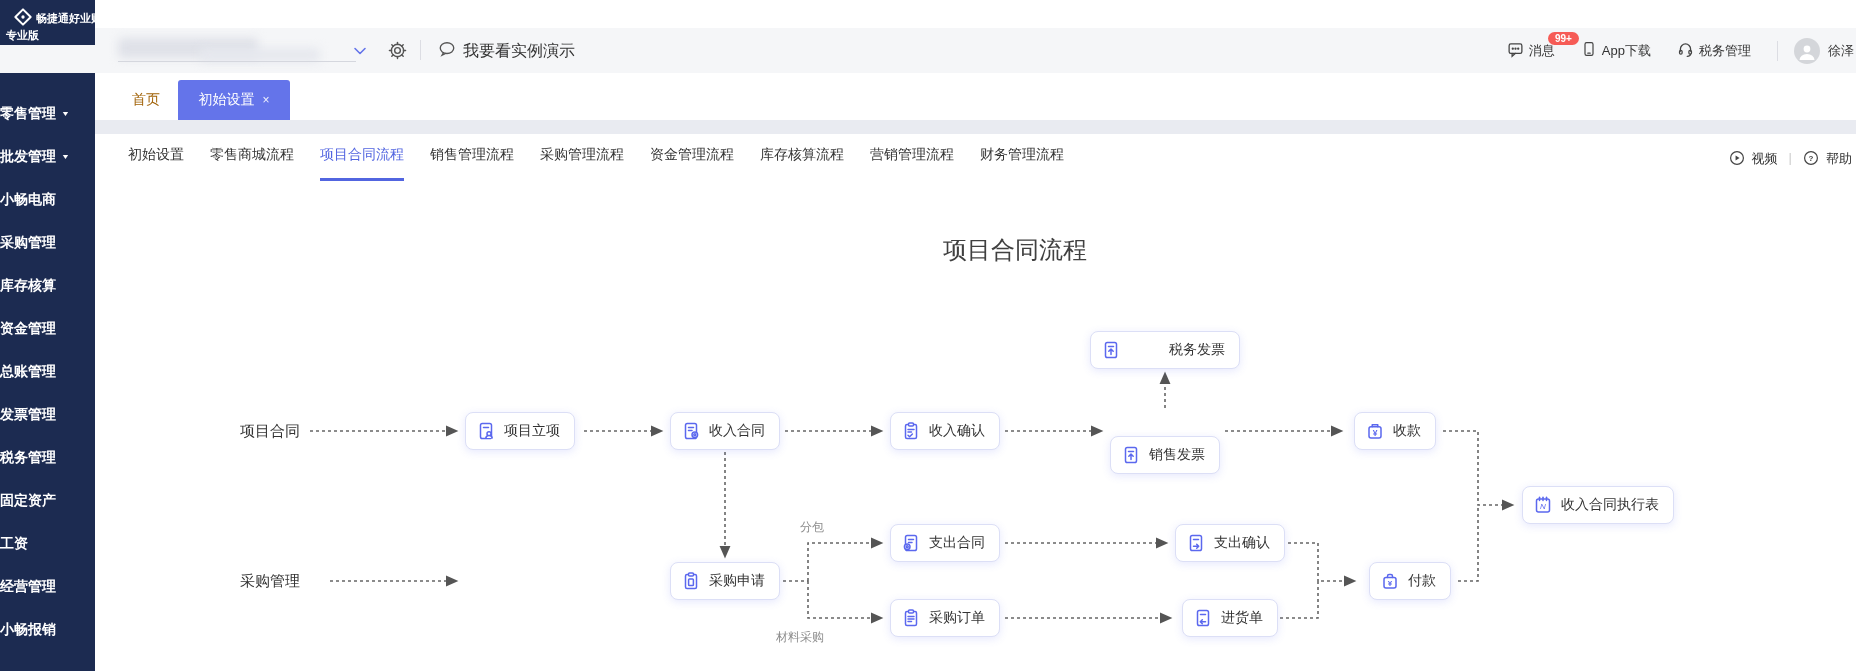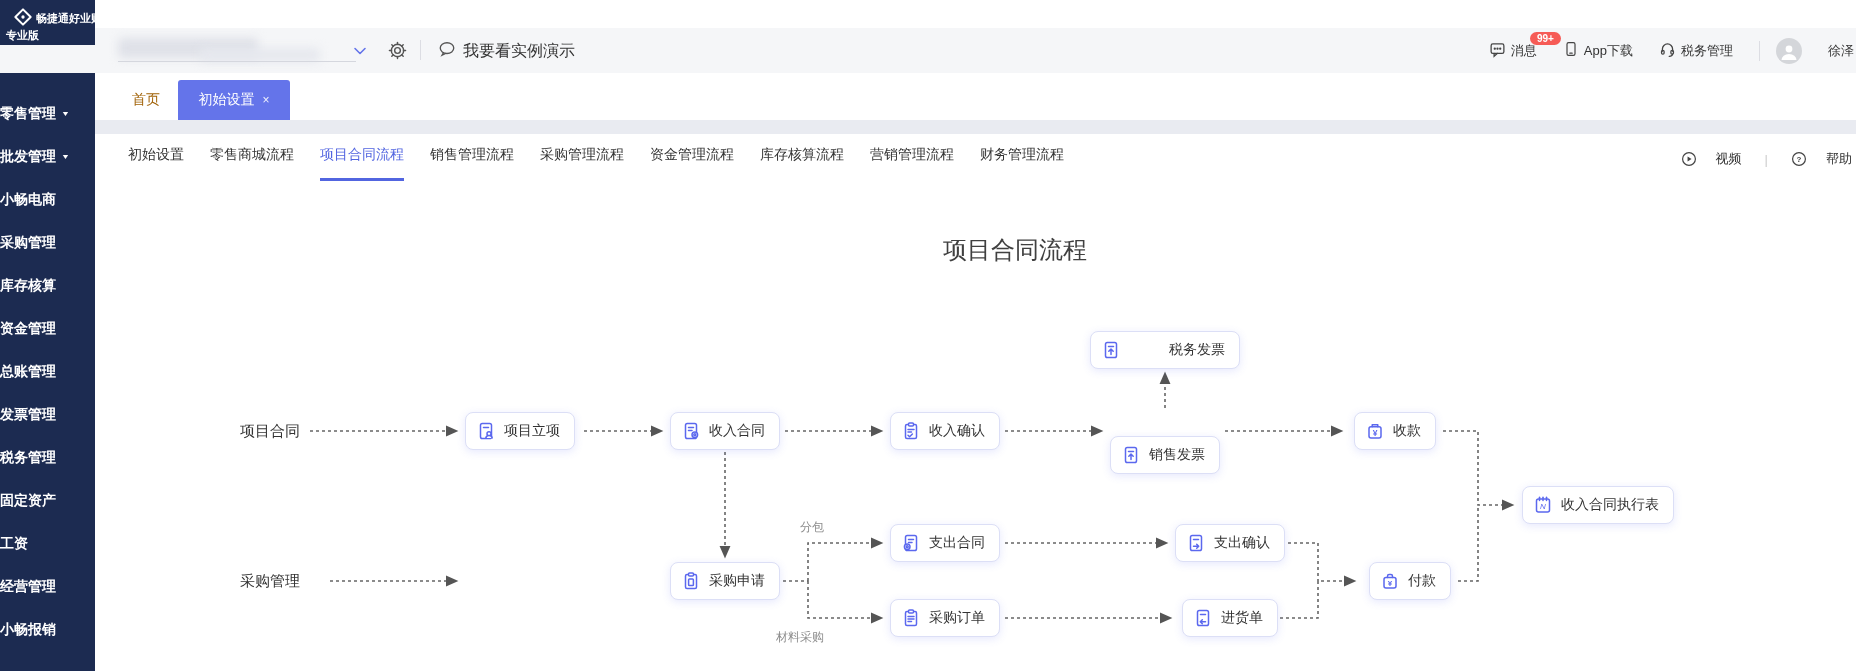--- a/index.html
+++ b/index.html
@@ -16,39 +16,39 @@
   .blur-blob2 { position:absolute; left:200px; top:20px; width:120px; height:14px; background:#e6e8ee; border-radius:4px; filter:blur(5px); }
   .field-line { position:absolute; left:118px; top:33px; width:238px; height:1px; background:#d5d7de; }
   .hicon { color:#5f6470; }
   .h-divider { position:absolute; width:1px; height:20px; background:#dcdde3; top:12px; }
   .demo-group { position:absolute; left:438px; top:12px; display:flex; align-items:center; gap:7px; font-size:16px; color:#333; cursor:pointer; }
   .right-cluster { position:absolute; right:0; top:0; height:45px; display:flex; align-items:center; color:#333; font-size:13px; overflow:hidden; max-width:420px; }
   .hbtn { display:flex; align-items:center; gap:5px; cursor:pointer; position:relative; margin-right:26px; white-space:nowrap; }
   .badge { position:absolute; top:-9px; right:-24px; background:#f65b56; color:#fff; font-size:10px; padding:1px 7px; border-radius:9px; font-weight:bold; }
   .avatar { width:26px; height:26px; border-radius:50%; background:#d4d6da; display:inline-block; position:relative; overflow:hidden; margin:0 8px 0 16px; flex:none; }
   .avatar svg { position:absolute; left:3px; top:4px; }
-  .username { width:28px; overflow:hidden; white-space:nowrap; flex:none;margin-left:18px; }
+  .username { width:28px; overflow:hidden; white-space:nowrap; flex:none; }
 
   
   .wtab-home { position:absolute; left:118px; top:80px; width:56px; height:40px; display:flex; align-items:center; justify-content:center; font-size:14px; color:#a16207; cursor:pointer; }
   .wtab-active { position:absolute; left:178px; top:80px; width:112px; height:40px; background:#6474ea; border-radius:3px 3px 0 0; color:#fff; font-size:14px; display:flex; align-items:center; justify-content:center; gap:8px; cursor:pointer; }
   .wtab-close { font-size:12px; cursor:pointer; opacity:.9; }
   .gray-band { position:absolute; left:95px; top:120px; width:1761px; height:14px; background:#e9ebf1; }
 
   
   .sidebar { position:absolute; left:0; top:73px; width:95px; height:598px; background:#1c2b51; padding-top:19px; }
   .side-item { height:43px; display:flex; align-items:center; color:#fff; font-size:14px; font-weight:bold; cursor:pointer; white-space:nowrap; }
   .side-item .caret { font-size:9px; margin-left:5px; transform:scaleY(.8); }
 
   
   .content { position:absolute; left:95px; top:134px; width:1761px; height:537px; background:#fff; }
   .nav-row { position:absolute; left:33px; top:12px; display:flex; gap:26px; }
   .nav-tab { font-size:14px; color:#333; padding-bottom:14px; border-bottom:3px solid transparent; cursor:pointer; white-space:nowrap; }
   .nav-tab.active { color:#5265e0; border-bottom-color:#5265e0; }
-  .nav-right { position:absolute; right:4px; top:16px; display:flex; align-items:center; gap:19px; font-size:13px; color:#333; white-space:nowrap; }
+  .nav-right { position:absolute; right:4px; top:16px; display:flex; align-items:flex-start; gap:7px; font-size:13px; color:#333; white-space:nowrap; }
   .nav-right .sep { color:#ccc; margin:0 4px; }
   .flow-title { position:absolute; left:920px; top:100px; transform:translateX(-50%); font-size:24px; color:#404040; font-weight:500; }
 
   
   .fnode { position:absolute; transform:translate(-50%,-50%); background:#fff; border:1px solid #dcdff6; border-radius:8px; height:38px; display:flex; align-items:center; gap:8px; padding:0 14px 0 10px; font-size:14px; color:#333; box-shadow:0 2px 8px rgba(99,110,240,.16); cursor:pointer; white-space:nowrap; }
   .fnode .nicon { display:flex; flex:none; }
   .flow-label { position:absolute; transform:translate(0,-50%); font-size:15px; color:#333; white-space:nowrap; }
   .branch-label { position:absolute; transform:translate(-50%,-50%); font-size:12px; color:#8c8c8c; white-space:nowrap; }
   #edge-layer { position:absolute; left:0; top:0; pointer-events:none; }
 </style>

